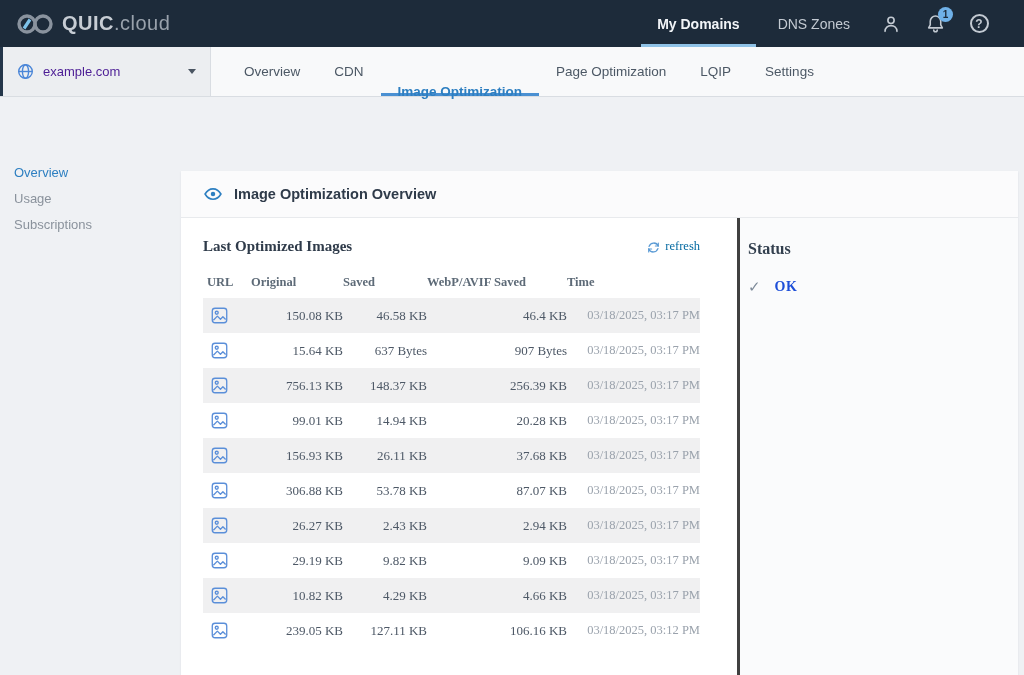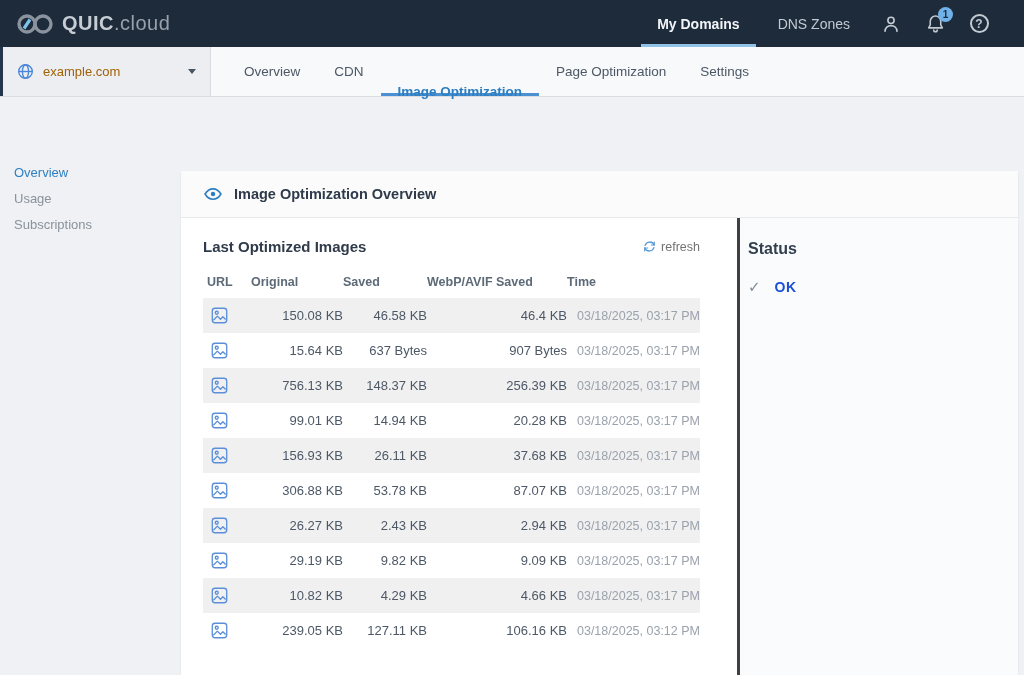--- a/index.html
+++ b/index.html
@@ -40,21 +40,21 @@
     display:flex; align-items:center; justify-content:center;
   }
 
   
   .subbar{ height:50px; display:flex; background:#f8f9fa; border-bottom:1px solid #d9dde2; }
   .domain-select{
     width:211px; background:#eceef1; border-right:1px solid #d9dde2;
     border-left:3px solid #24364a;
     display:flex; align-items:center; gap:9px; padding:0 14px; cursor:pointer;
   }
-  .domain-label{ font-size:13px; color:#a16207; flex:1; }
+  .domain-label{ font-size:13px; color:#4c1d95; flex:1; }
   .caret{ width:0; height:0; border-left:4.5px solid transparent;
     border-right:4.5px solid transparent; border-top:5.5px solid #4a5562; }
   .tabs{ display:flex; align-items:stretch; padding-left:16px; }
   .tab{
     display:flex; align-items:center; padding:2px 17px 0 17px; font-size:13.5px;
     color:#4c5865; cursor:pointer; border-bottom:3px solid transparent;
   }
   .tab.active{ color:#2d7fc1; font-weight:bold; border-bottom-color:#4a90d2;margin-top:40px; }
 
   
@@ -66,27 +66,27 @@
   .card{
     position:absolute; left:181px; top:74px; width:837px; height:504px;
     background:#ffffff; box-shadow:0 1px 2px rgba(30,40,60,.08);
     display:flex; flex-direction:column;
   }
   .card-header{
     height:47px; background:#fbfbfc; border-bottom:1px solid #e8eaed;
     display:flex; align-items:center; gap:11px; padding:0 22px; flex:0 0 auto;
   }
   .card-title{ font-size:14.5px; font-weight:bold; color:#2f3b4a; }
-  .card-body{ flex:1; display:flex; min-height:0; }
+  .card-body{ flex:1; display:flex; min-height:0;font-family:Liberation Serif, serif; }
 
   
   .table-section{ width:556px; padding:20px 37px 20px 22px; }
   .table-top{ display:flex; align-items:center; justify-content:space-between; margin-bottom:14px; }
   .table-title{ font-size:15px; font-weight:bold; color:#2f3b4a; }
-  .refresh-link{ display:flex; align-items:flex-start; gap:5px; color:#737373;
+  .refresh-link{ display:flex; align-items:flex-end; gap:5px; color:#0369a1;
     font-size:12.5px; cursor:pointer; }
   .thead,.trow{
     display:grid; align-items:center;
     grid-template-columns:48px 92px 84px 140px 1fr;
   }
   .thead{ height:26px; margin-bottom:3px; }
   .th{ font-size:12.5px; font-weight:bold; color:#5d6a77; text-align:left; }
   .th.col-url{ text-align:left; padding-left:4px; }
   .trow{ height:35px; }
   .trow:nth-child(odd){ background:#f0f0f1; }
@@ -150,20 +150,21 @@
       </svg>
     </span>
     <span class="domain-label">example.com</span>
     <span class="caret"></span>
   </div>
   <nav class="tabs">
     <div class="tab">Overview</div>
     <div class="tab">CDN</div>
     <div class="tab active">Image Optimization</div>
     <div class="tab">Page Optimization</div>
+    <div class="tab">LQIP</div>
     <div class="tab">Settings</div>
   </nav>
 </div>
 
 <div class="content">
 
   <aside class="side-nav">
     <div class="side-link active">Overview</div>
     <div class="side-link">Usage</div>
     <div class="side-link">Subscriptions</div>

